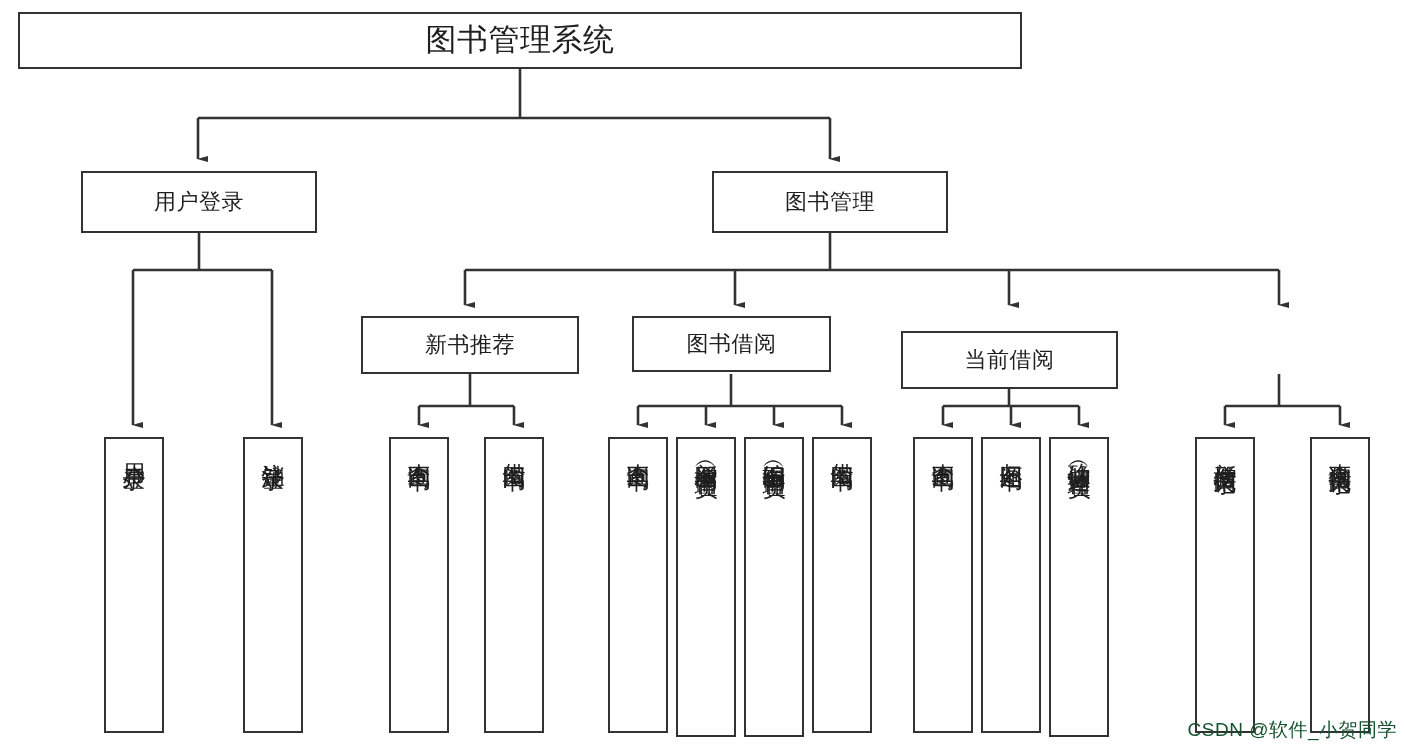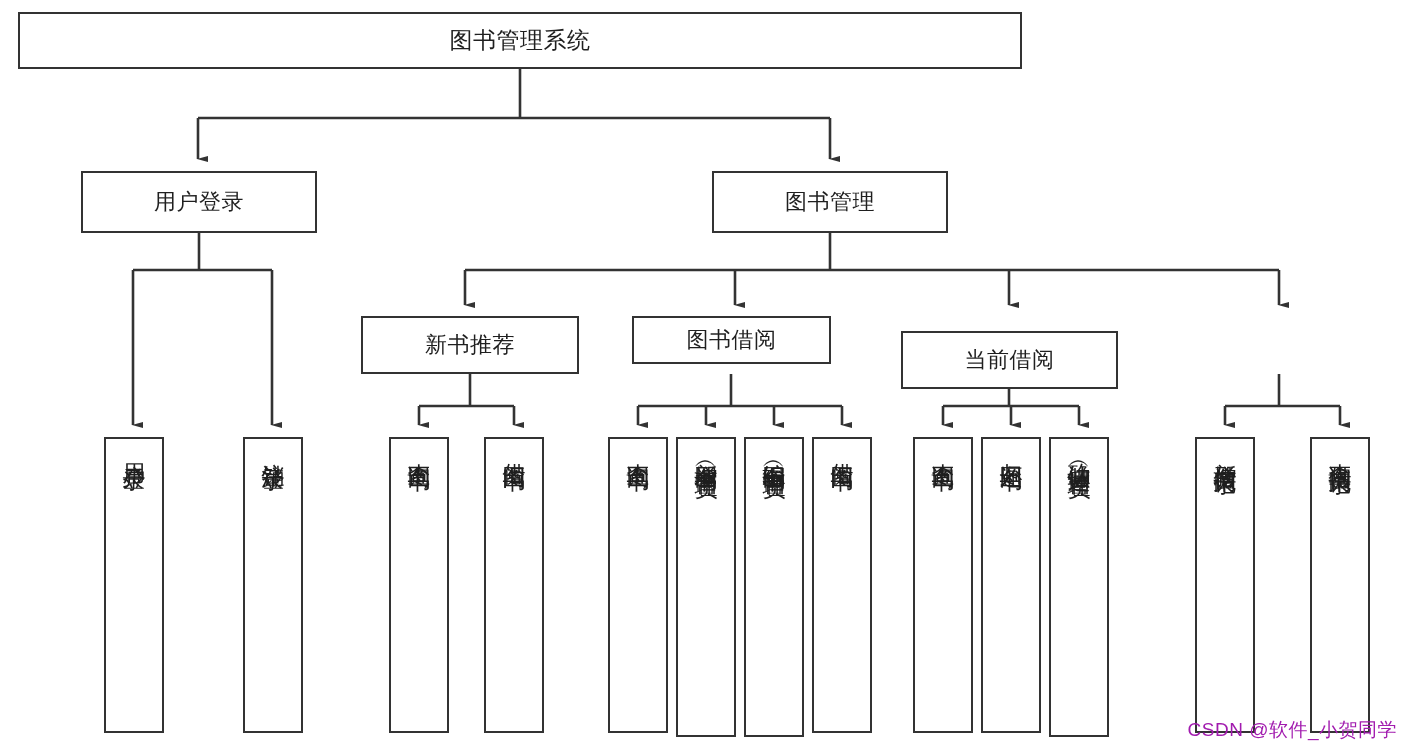--- a/index.html
+++ b/index.html
@@ -51,27 +51,27 @@
     padding-top: 6px;
   }
   .node.vert .lbl {
     writing-mode: vertical-rl;
     text-orientation: upright;
     font-size: 23px;
     letter-spacing: 2px;
     text-align: left;
     -webkit-text-orientation: upright;
   }
-  .node.root .lbl { font-size: 23px; }
+  .node.root .lbl { font-size: 31px; }
   .watermark {
     position: absolute;
     right: 8px;
     bottom: 4px;
     font-size: 19px;
-    color: #a21caf;
+    color: #14532d;
     letter-spacing: 0.5px;
     z-index: 5;
     white-space: nowrap;
   }
 </style>
 </head>
 <body>
 
 <div id="canvas">
 
@@ -132,21 +132,21 @@
   <div class="node horiz" style="left:81px; top:171px; width:236px; height:62px;">
     <span class="lbl">用户登录</span>
   </div>
   <div class="node horiz" style="left:712px; top:171px; width:236px; height:62px;justify-content:center;">
     <span class="lbl">图书管理</span>
   </div>
 
   <div class="node horiz" style="left:361px; top:316px; width:218px; height:58px;">
     <span class="lbl">新书推荐</span>
   </div>
-  <div class="node horiz" style="left:632px; top:316px; width:199px; height:48px;">
+  <div class="node horiz" style="left:632px; top:316px; width:199px; height:56px;">
     <span class="lbl">图书借阅</span>
   </div>
   <div class="node horiz" style="left:901px; top:331px; width:217px; height:58px;">
     <span class="lbl">当前借阅</span>
   </div>
 
   <div class="node vert" style="left:104px; top:437px; width:60px; height:296px;">
     <span class="lbl">用户登录</span>
   </div>
   <div class="node vert" style="left:243px; top:437px; width:60px; height:296px;">

